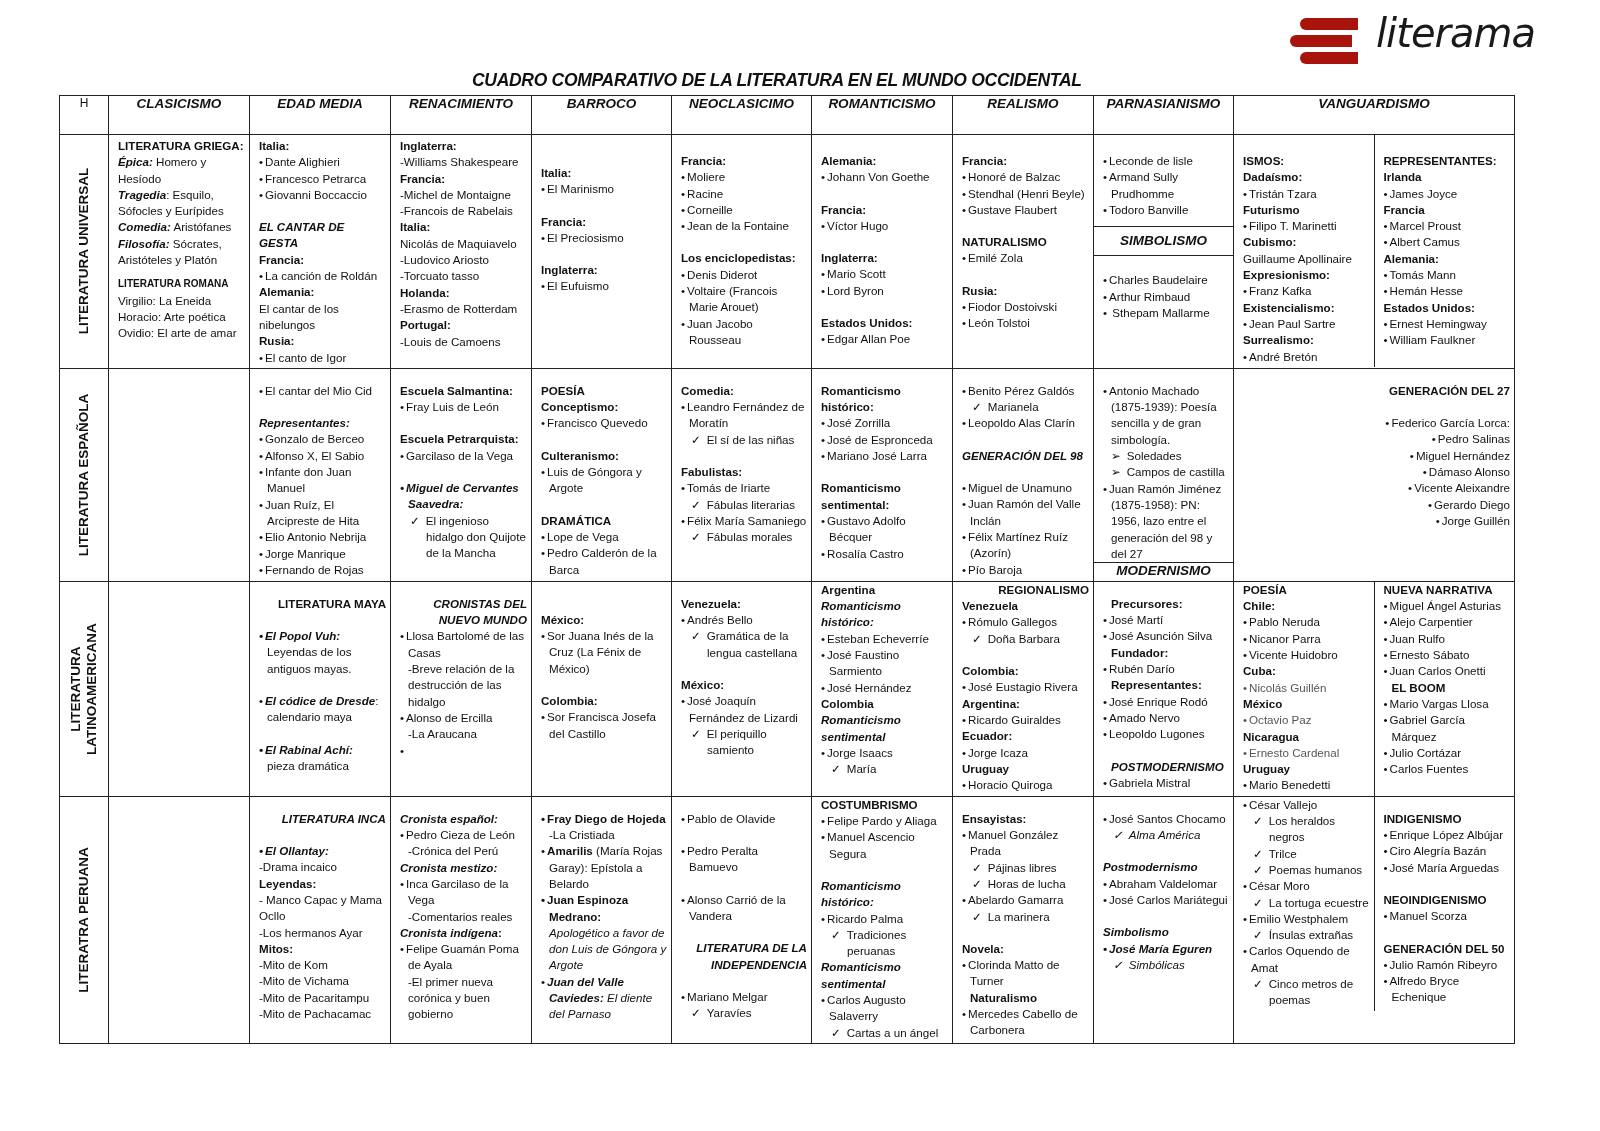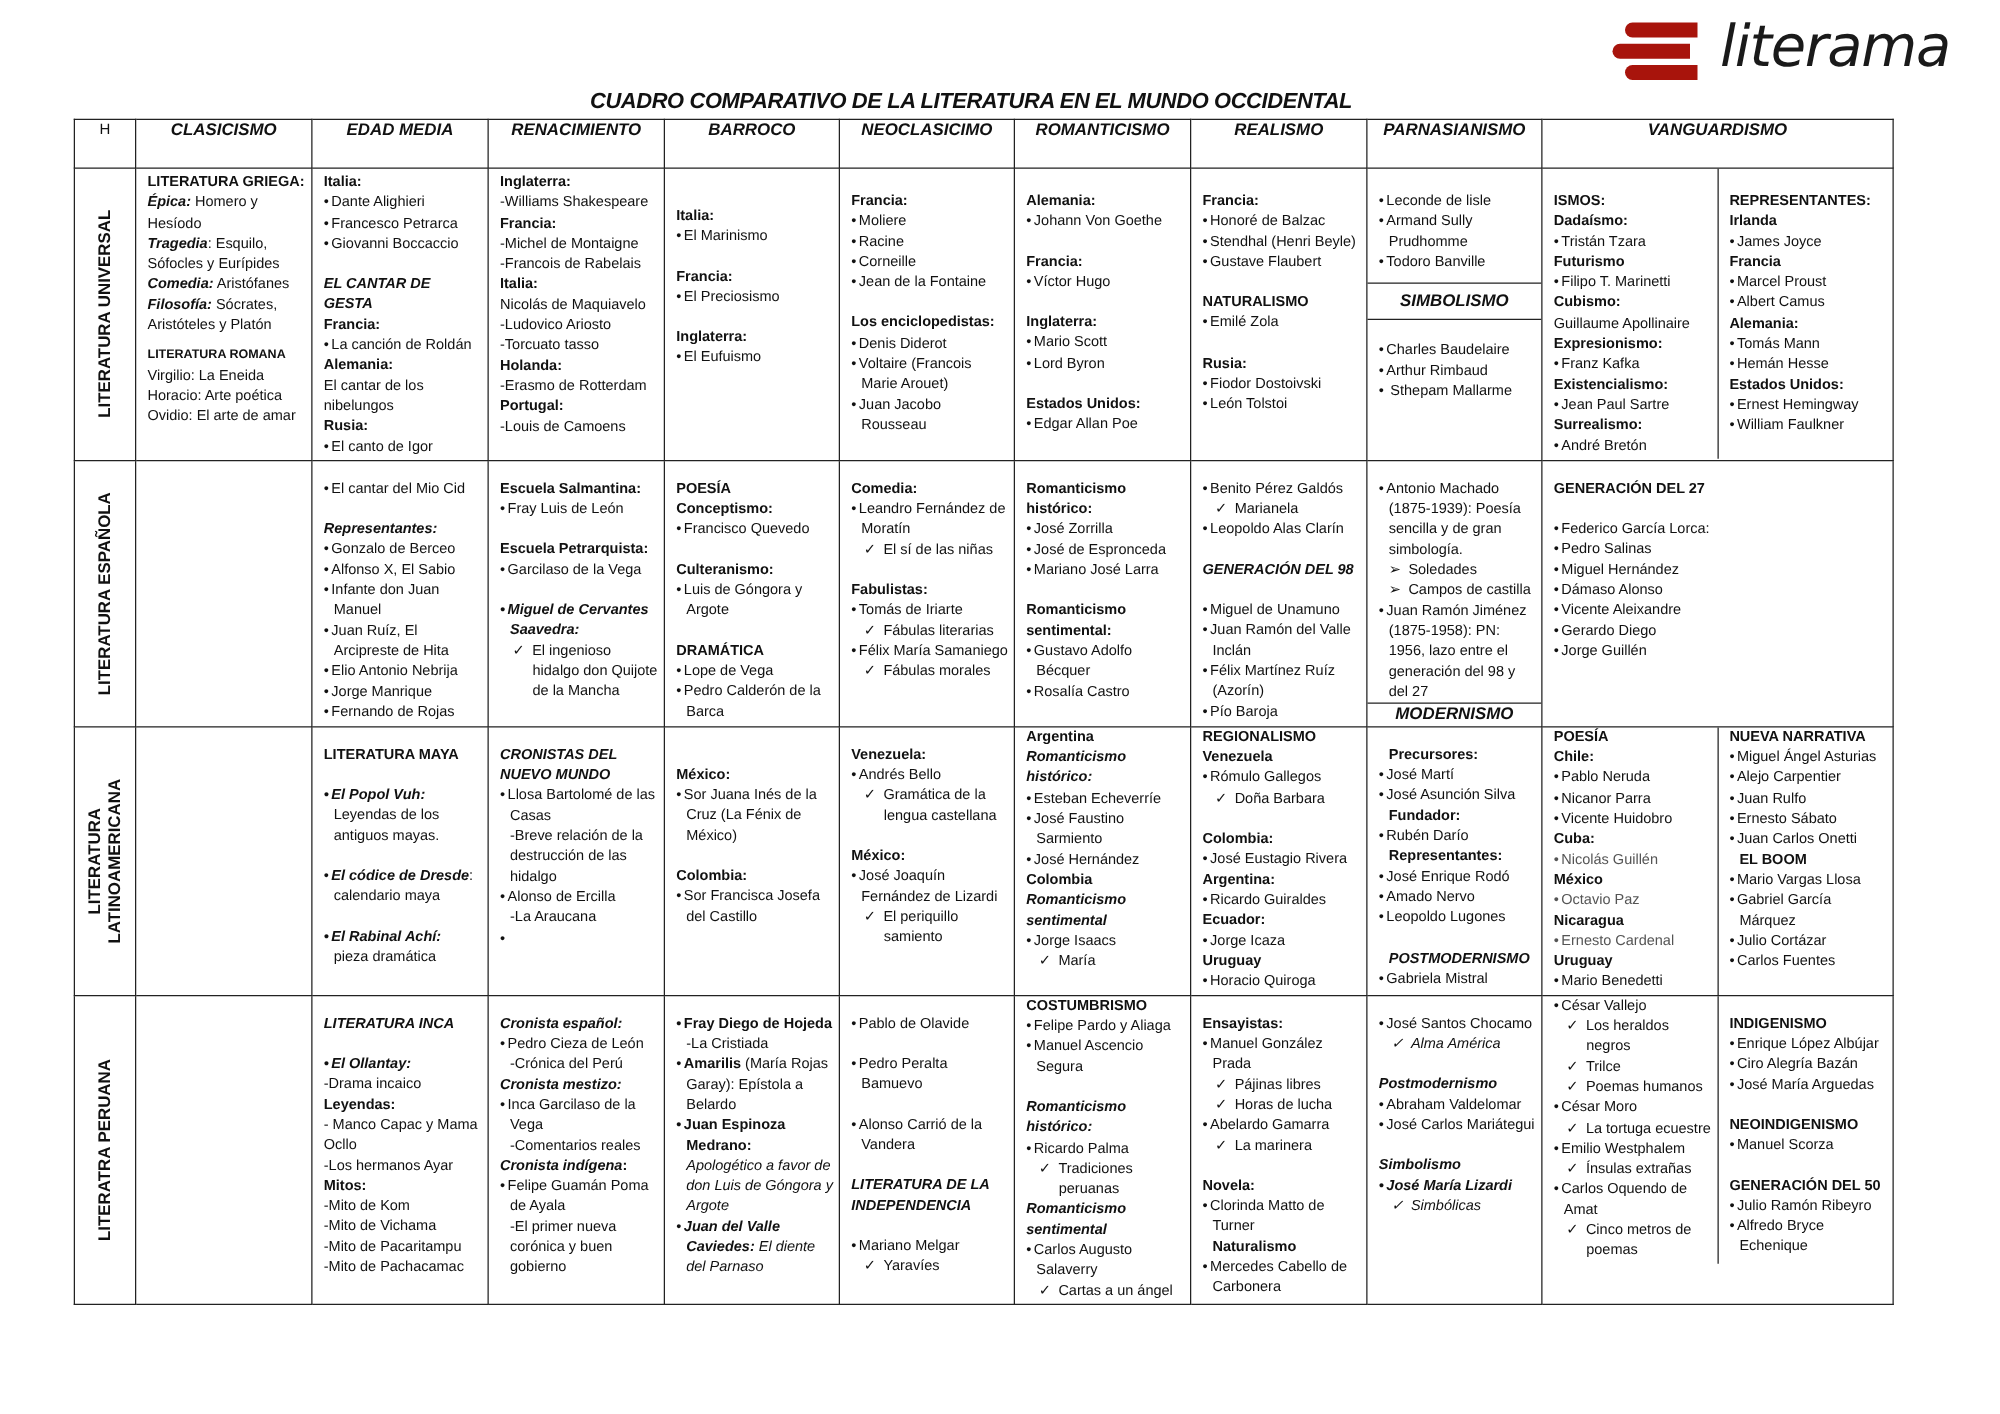--- a/index.html
+++ b/index.html
@@ -1,37 +1,37 @@
 <!DOCTYPE html>
 <html><head>
 <meta charset="utf-8">
 <style>
   html, body { margin:0; padding:0; background:#ffffff; }
   body { width:1600px; height:1131px; position:relative; overflow:hidden;
          font-family:"Liberation Sans", sans-serif; color:#111; }
   .logo { position:absolute; left:1290px; top:18px; width:260px; height:50px; }
   .logo .bars { position:absolute; left:0; top:0; width:70px; height:50px; }
   .logo .bar { position:absolute; height:12px; background:#a8140c; border-radius:6px 0 0 6px; }
-  .logo .word { position:absolute; left:86px; top:-8px; font-size:46px; font-style:italic;
+  .logo .word { position:absolute; left:86px; top:-8px; font-size:40px; font-style:italic;
                 font-family:"DejaVu Sans", sans-serif; color:#1a1a1a; letter-spacing:-1px; }
   .title { position:absolute; left:472px; top:70px; width:650px; font-size:17.5px; font-weight:bold;
            font-style:italic; white-space:nowrap; letter-spacing:-0.3px; }
   table.grid { position:absolute; left:59px; top:95px; border-collapse:collapse; table-layout:fixed; }
   table.grid td, table.grid th { border:1.6px solid #222; vertical-align:top; padding:0; }
   th.colhead { height:38px; font-size:13.5px; font-weight:bold; font-style:italic; text-align:center; vertical-align:middle; }
   th.corner { font-size:12px; font-weight:normal; vertical-align:top; padding-top:4px; }
   td.rowhead { position:relative; }
   .rowlabel { position:absolute; left:50%; top:50%; transform:translate(-50%,-50%) rotate(-90deg);
               white-space:nowrap; font-weight:bold; font-size:13.5px; text-align:center; line-height:16px; }
   .cell { font-size:11.6px; line-height:16.3px; padding:3px 4px 2px 9px; white-space:normal; }
   .cell .l { display:block; }
   .b { font-weight:bold; }
   .i { font-style:italic; }
   .bi { font-weight:bold; font-style:italic; }
-  .c { text-align:left; }
+  .c { text-align:right; }
   .bul::before { content:"\2022"; margin-right:2px; }
   .bul { padding-left:8px; text-indent:-8px; }
   .chk { padding-left:26px; text-indent:-16px; }
   .chk::before { content:"\2713"; margin-right:6px; }
   .arr { padding-left:26px; text-indent:-18px; }
   .arr::before { content:"\27A2"; margin-right:6px; }
   .gap { height:16px; }
   .gray { color:#555; }
   .split { border-top:1.4px solid #222; margin:0 -4px 0 -9px; text-align:center; font-weight:bold;
            font-style:italic; font-size:13.5px; padding:6px 0; }
@@ -563,21 +563,21 @@
     <td>
           <div class="cell" style="padding-top:14px">
       <span class="l bul">José Santos Chocamo</span>
       <span class="l chk i">Alma América</span>
       <span class="l gap"></span>
       <span class="l bi">Postmodernismo</span>
       <span class="l bul">Abraham Valdelomar</span>
       <span class="l bul">José Carlos Mariátegui</span>
       <span class="l gap"></span>
       <span class="l bi">Simbolismo</span>
-      <span class="l bul bi">José María Lizardi</span>
+      <span class="l bul bi">José María Eguren</span>
       <span class="l chk i">Simbólicas</span>
     </div>
         </td>
     <td>
           <div class="inner2">
       <div class="cell" style="padding-top:0">
         <span class="l bul">César Vallejo</span>
         <span class="l chk">Los heraldos negros</span>
         <span class="l chk">Trilce</span>
         <span class="l chk">Poemas humanos</span>

